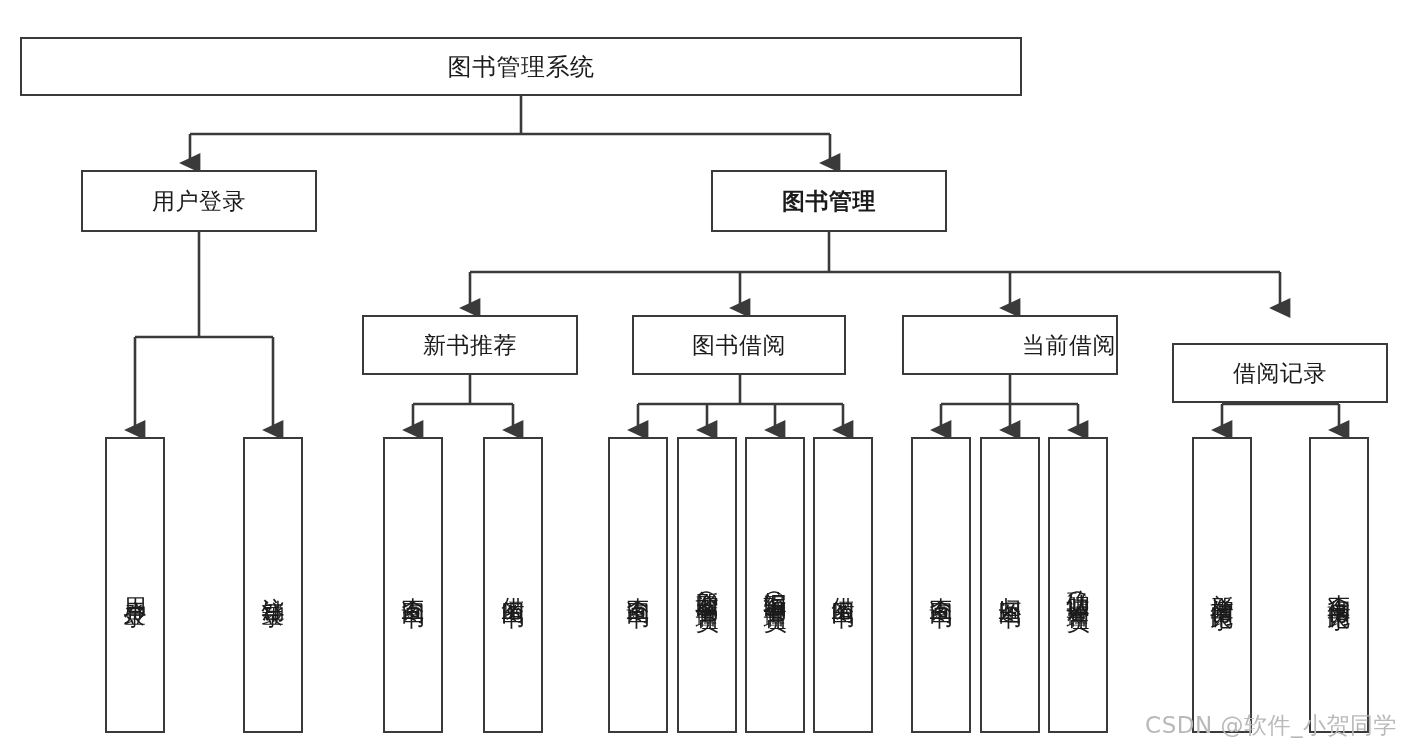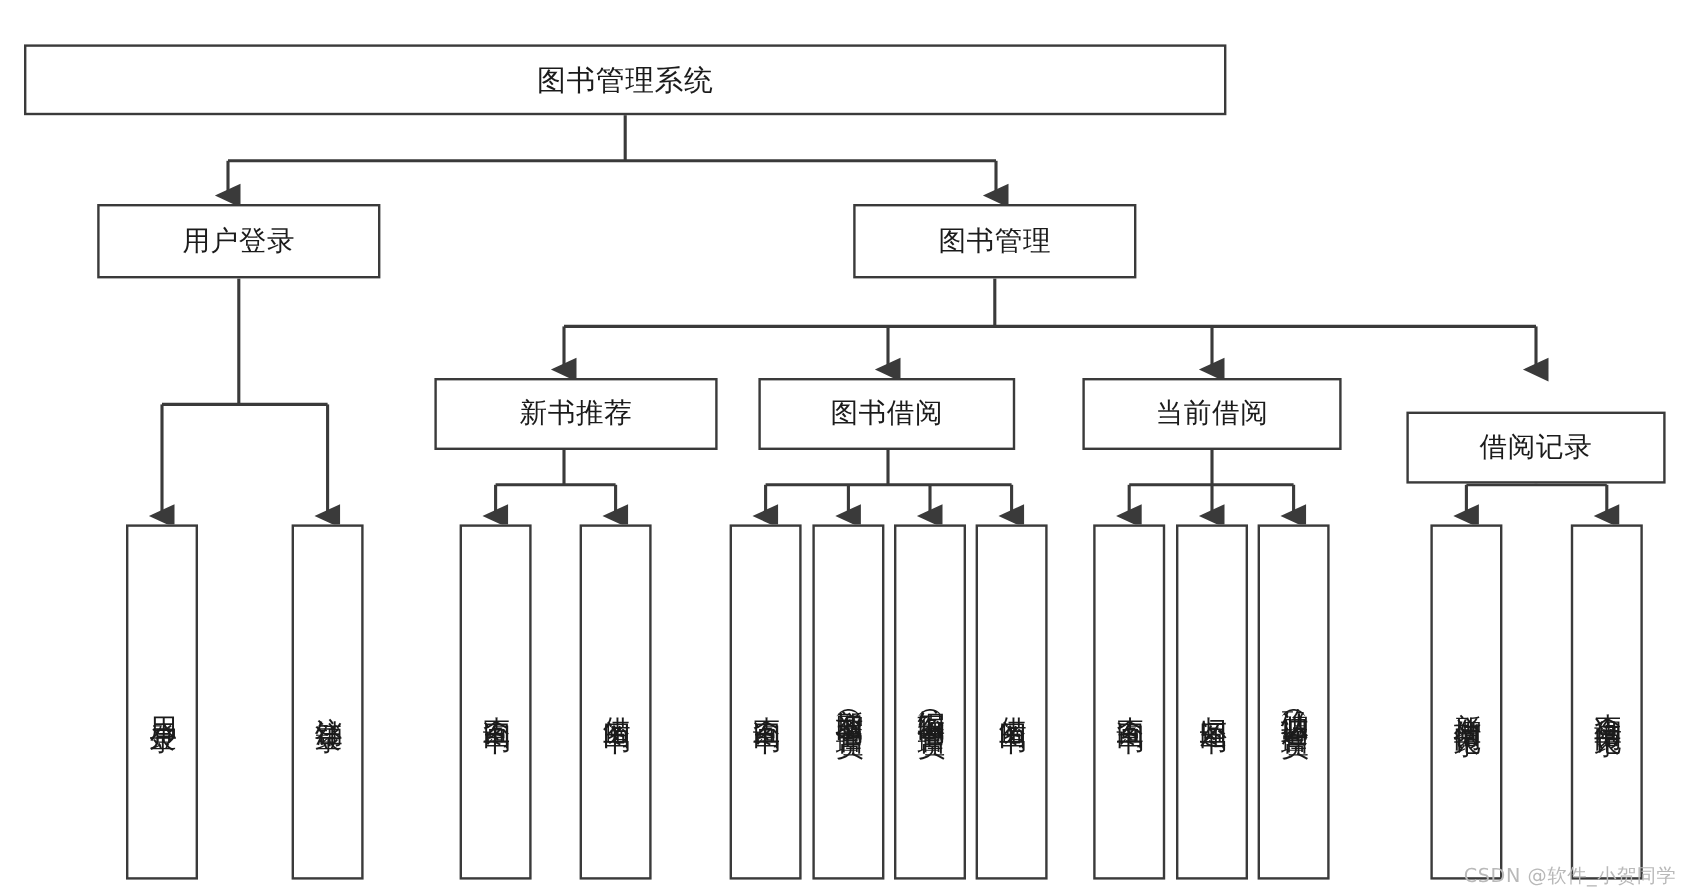--- a/index.html
+++ b/index.html
@@ -59,21 +59,21 @@
   .node-v > .vtext {
     writing-mode: vertical-rl;
     text-orientation: upright;
     display: block;
     white-space: nowrap;
   }
   #watermark {
     position: absolute;
     right: 8px;
     bottom: 6px;
-    font-size: 16px;
+    font-size: 23px;
     color: #b9b9b9;
     white-space: nowrap;
     letter-spacing: 0.5px;
   }
 </style>
 </head>
 <body>
 
 <div id="canvas">
 
@@ -129,31 +129,31 @@
     </g>
   </svg>
 
   <div class="node node-h node-title" style="left:20px; top:11px; width:1002px; height:59px;margin-top:26px;">
     <span>图书管理系统</span>
   </div>
 
   <div class="node node-h" style="left:81px; top:170px; width:236px; height:62px;">
     <span>用户登录</span>
   </div>
-  <div class="node node-h" style="left:711px; top:170px; width:236px; height:62px;">
+  <div class="node node-h" style="left:711px; top:170px; width:236px; height:62px;font-weight:bold;">
     <span>图书管理</span>
   </div>
 
-  <div class="node node-h" style="left:362px; top:315px; width:236px; height:60px;">
+  <div class="node node-h" style="left:362px; top:315px; width:216px; height:60px;">
     <span>新书推荐</span>
   </div>
   <div class="node node-h" style="left:632px; top:315px; width:214px; height:60px;">
     <span>图书借阅</span>
   </div>
-  <div class="node node-h" style="left:902px; top:315px; width:216px; height:60px;">
+  <div class="node node-h" style="left:902px; top:315px; width:216px; height:60px;justify-content:flex-end;">
     <span>当前借阅</span>
   </div>
   <div class="node node-h" style="left:1172px; top:315px; width:216px; height:60px;margin-top:28px;">
     <span>借阅记录</span>
   </div>
 
   <div class="node node-v" style="left:105px; top:437px; width:60px; height:296px;">
     <span class="vtext">用户登录</span>
   </div>
   <div class="node node-v" style="left:243px; top:437px; width:60px; height:296px;">

